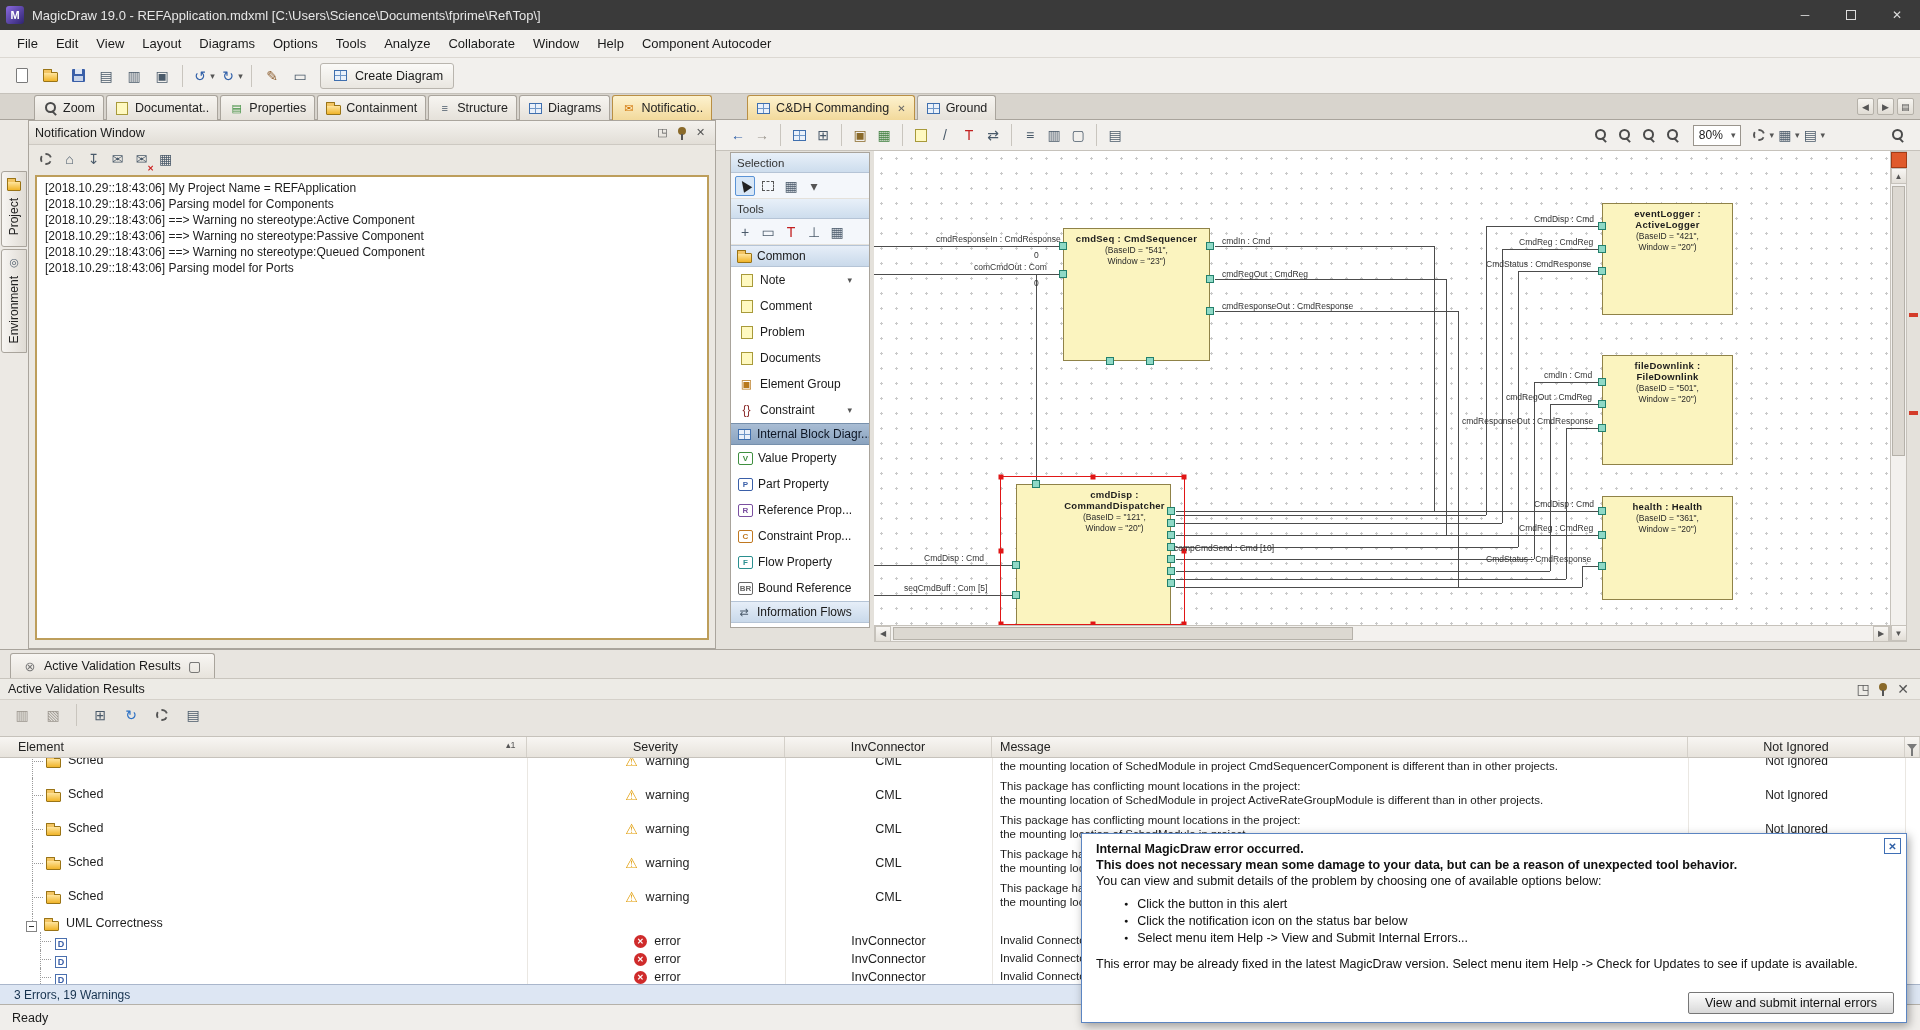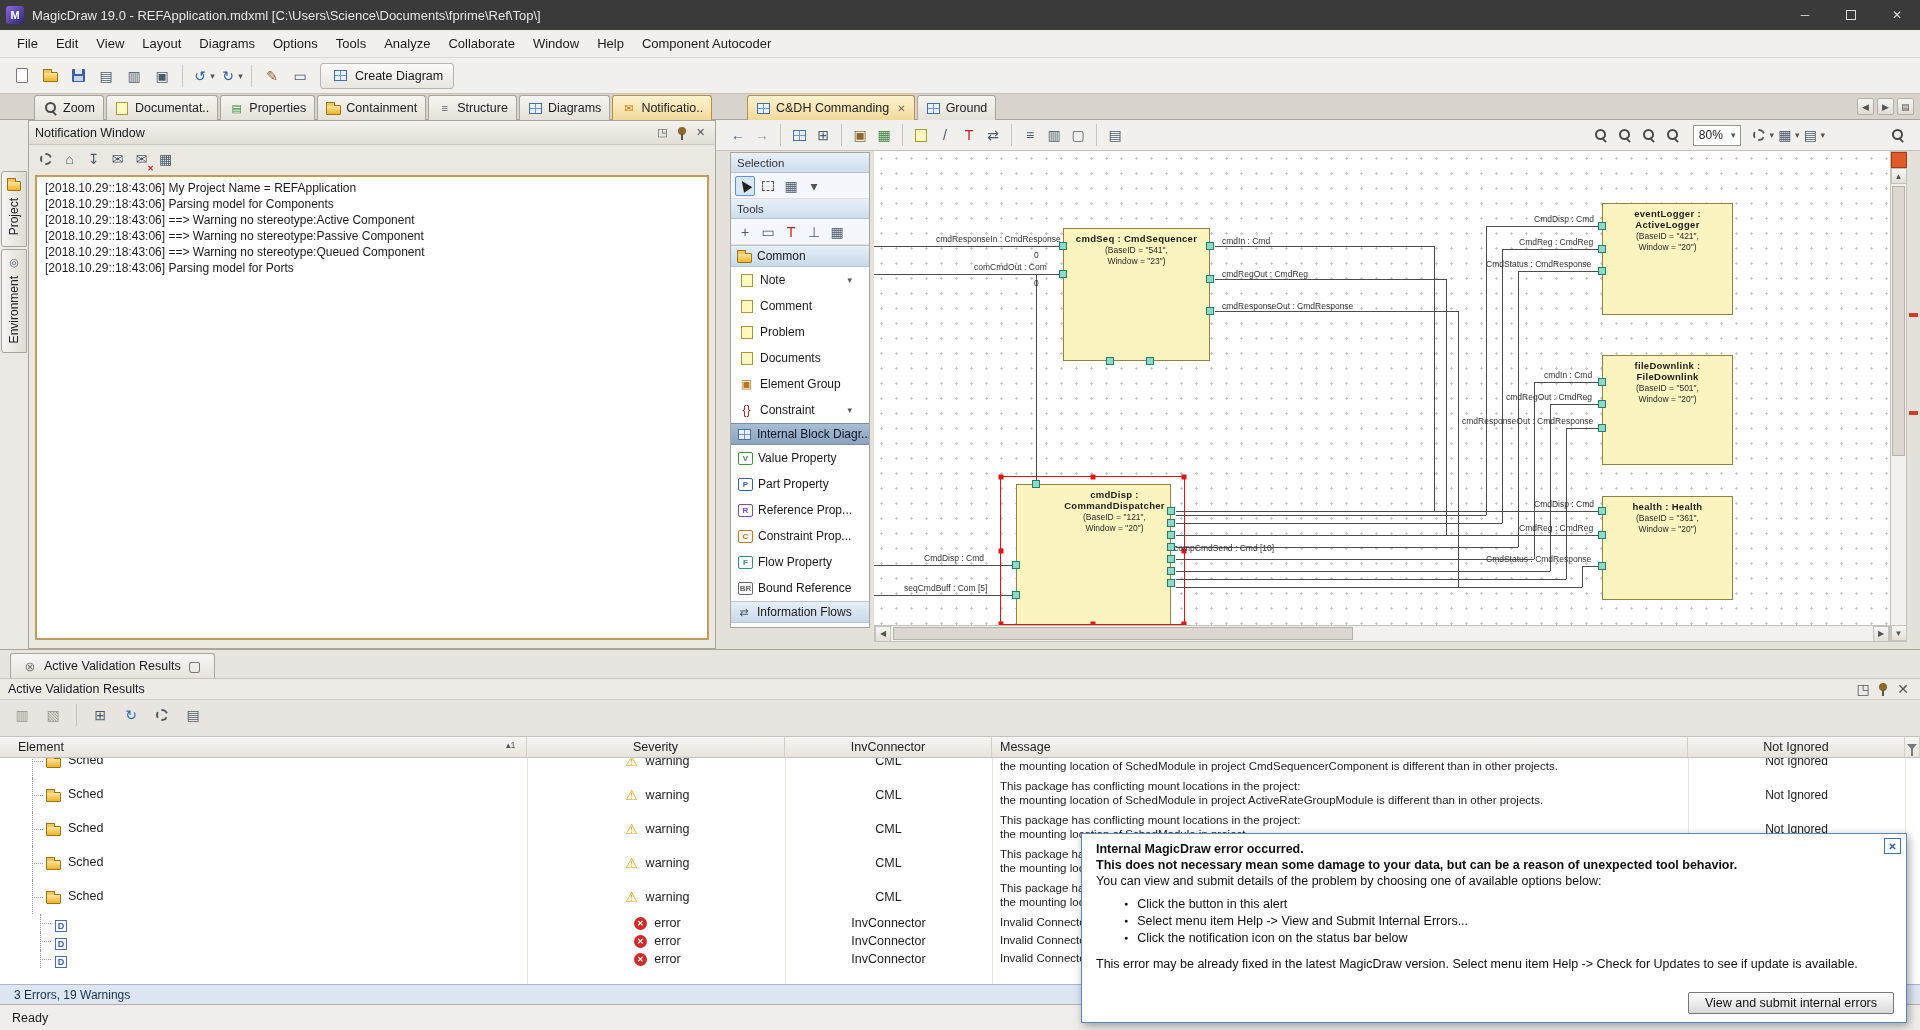--- a/index.html
+++ b/index.html
@@ -794,20 +794,33 @@
           </div>
           <div class="vcell cent" style="left: 785px; width: 207px;">CML</div>
           <div class="vcell" style="left: 992px; width: 920px;">
             <span class="msgl" style="top: 2px;">This package has conflicting mount locations in the project:</span>
             <span class="msgl" style="top: 16px;">the mounting location of SchedModule in project</span>
           </div>
           <div class="vcell cent" style="left: 1688px; width: 217px; font-size: 12px;">Not Ignored</div>
         </div>
         <div class="vrow" style="height: 18px;">
           <div class="vcell" style="left: 10px; width: 517px;">
+            <span class="tdot" style="left: 22px; height: 50%;"></span>
+            <span class="ic" style="position: absolute; left: 12px; top: 3px;">
+              <i class="sh-expander"></i>
+            </span>
+            <span class="ic" style="position: absolute; left: 32px; top: 1px;">
+              <i class="sh-folder"></i>
+            </span>
+            <span style="position: absolute; left: 56px; top: 2px;">UML Correctness</span>
+          </div>
+          <div class="vcell" style="left: 992px; width: 920px;"></div>
+        </div>
+        <div class="vrow" style="height: 18px;">
+          <div class="vcell" style="left: 10px; width: 517px;">
             <span class="tdot" style="left: 30px;"></span>
             <span class="hdot" style="left: 30px; top: 50%;"></span>
             <span class="ic" style="position: absolute; left: 42px; top: 3px;">
               <i class="sh-dico"></i>
             </span>
           </div>
           <div class="vcell cent" style="left: 527px; width: 258px;">
             <span class="ic">
               <i class="sh-err"></i>
             </span>
@@ -866,22 +879,22 @@
     <span>Ready</span>
   </div>
 
   <div id="error-dialog">
     <span class="xbox">✕</span>
     <div class="t1">Internal MagicDraw error occurred.</div>
     <div class="t2">This does not necessary mean some damage to your data, but can be a reason of unexpected tool behavior.</div>
     <div class="t3">You can view and submit details of the problem by choosing one of available options below:</div>
     <ul id="dialog-options">
         <li>Click the button in this alert</li>
+        <li>Click the notification icon on the status bar below</li>
         <li>Select menu item Help -&gt; View and Submit Internal Errors...</li>
-        <li>Click the notification icon on the status bar below</li>
       </ul>
     <div class="ft">This error may be already fixed in the latest MagicDraw version. Select menu item Help -&gt; Check for Updates to see if update is available.</div>
     <span class="btn">View and submit internal errors</span>
   </div>
 
 <div class="vtab" style="top: 171px; height: 76px;">
       <span class="ic">
         <i class="sh-folder"></i>
       </span>
       <span class="lbl">Project</span>

